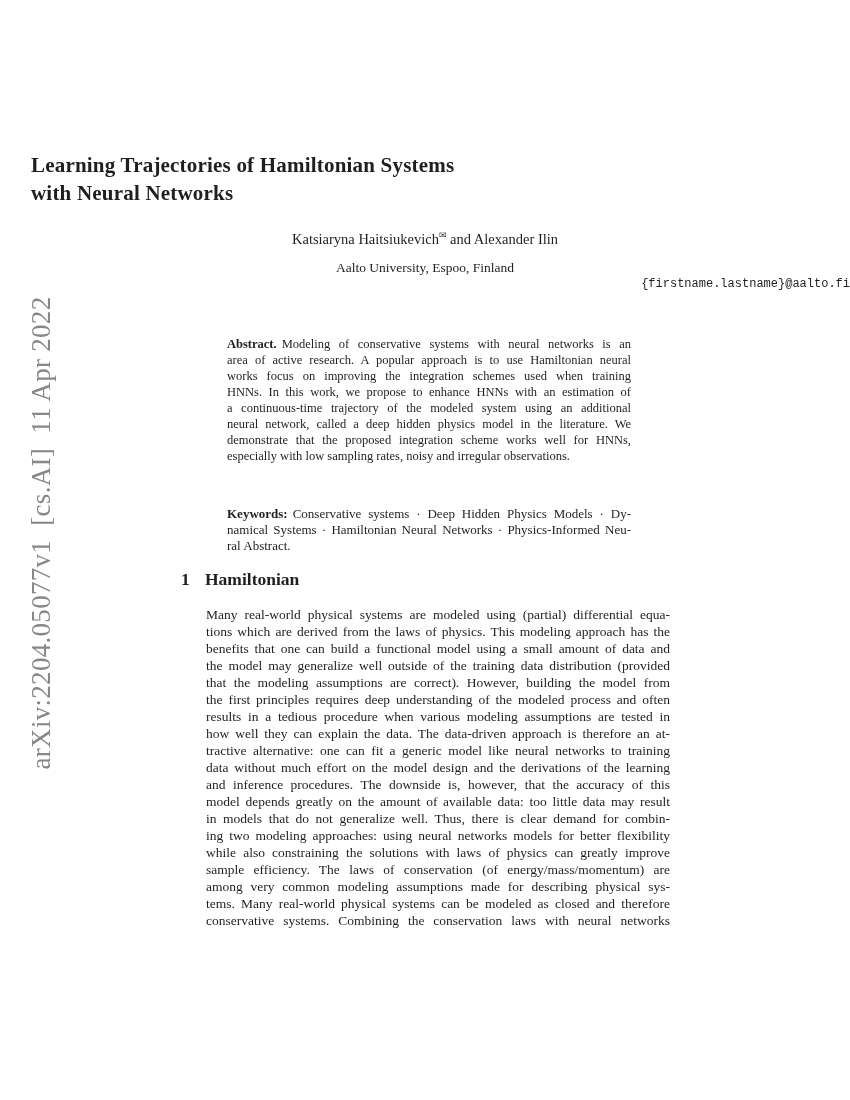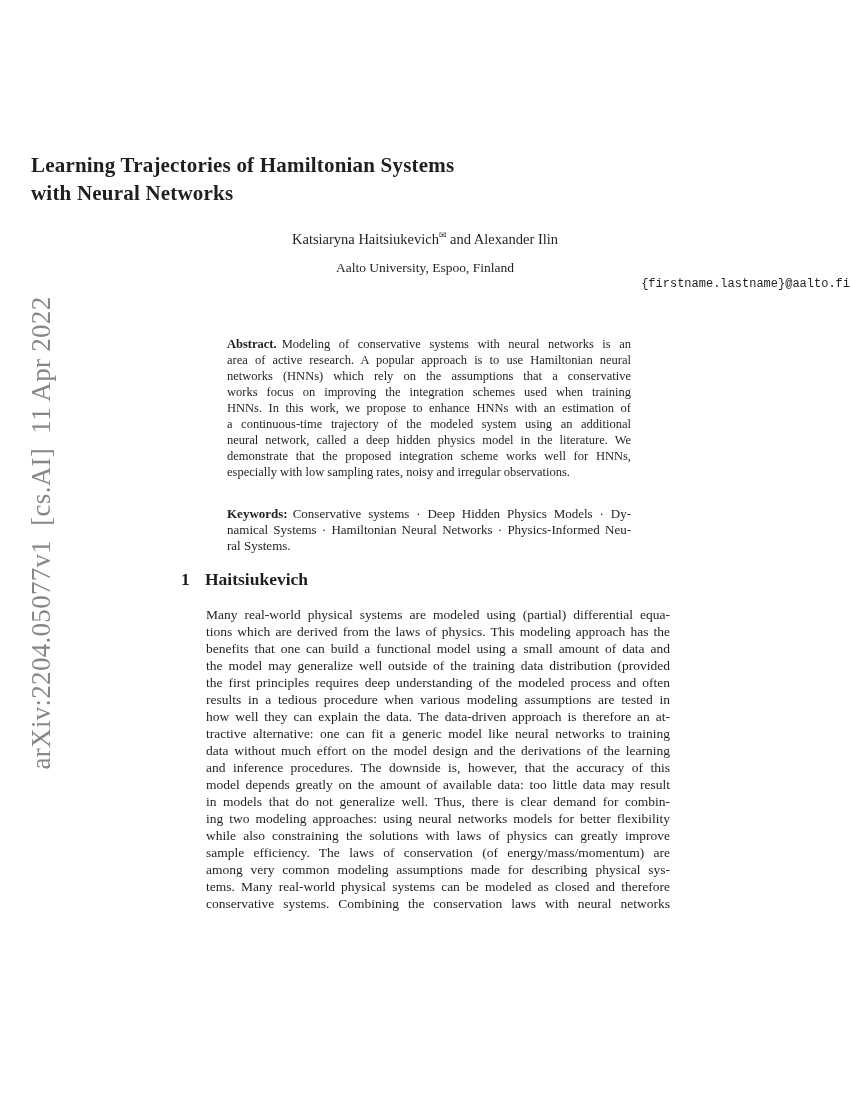--- a/index.html
+++ b/index.html
@@ -132,44 +132,44 @@
   </div>
 
   <div class="authors"><span>Katsiaryna Haitsiukevich</span><sup class="mail-sup">✉</sup><span> and Alexander Ilin</span></div>
 
   <div class="affil">Aalto University, Espoo, Finland</div>
   <div class="email">{firstname.lastname}@aalto.fi</div>
 
   <div class="abstract">
     <div class="jline sm"><span class="lbl">Abstract.</span><span>Modeling of conservative systems with neural networks is an</span></div>
     <div class="jline sm">area of active research. A popular approach is to use Hamiltonian neural</div>
-    <div class="jline sm">networks (HNNs) which rely on the assumptions that a conservative</div>
     <div class="jline sm">works focus on improving the integration schemes used when training</div>
     <div class="jline sm">HNNs. In this work, we propose to enhance HNNs with an estimation of</div>
     <div class="jline sm">a continuous-time trajectory of the modeled system using an additional</div>
     <div class="jline sm">neural network, called a deep hidden physics model in the literature. We</div>
     <div class="jline sm">demonstrate that the proposed integration scheme works well for HNNs,</div>
     <div class="jline sm last">especially with low sampling rates, noisy and irregular observations.</div>
   </div>
 
   <div class="keywords">
     <div class="jline sm"><span class="lbl">Keywords:</span><span>Conservative systems · Deep Hidden Physics Models · Dy-</span></div>
     <div class="jline sm">namical Systems · Hamiltonian Neural Networks · Physics-Informed Neu-</div>
-    <div class="jline sm last">ral Systems.</div>
+    <div class="jline sm last">ral Abstract.</div>
   </div>
 
   <div class="heading">
-    <span class="num">1</span><span>Haitsiukevich</span>
+    <span class="num">1</span><span>Hamiltonian</span>
   </div>
 
   <div class="intro">
     <div class="jline bd">Many real-world physical systems are modeled using (partial) differential equa-</div>
     <div class="jline bd">tions which are derived from the laws of physics. This modeling approach has the</div>
     <div class="jline bd">benefits that one can build a functional model using a small amount of data and</div>
     <div class="jline bd">the model may generalize well outside of the training data distribution (provided</div>
+    <div class="jline bd">that the modeling assumptions are correct). However, building the model from</div>
     <div class="jline bd">the first principles requires deep understanding of the modeled process and often</div>
     <div class="jline bd">results in a tedious procedure when various modeling assumptions are tested in</div>
     <div class="jline bd">how well they can explain the data. The data-driven approach is therefore an at-</div>
     <div class="jline bd">tractive alternative: one can fit a generic model like neural networks to training</div>
     <div class="jline bd">data without much effort on the model design and the derivations of the learning</div>
     <div class="jline bd">and inference procedures. The downside is, however, that the accuracy of this</div>
     <div class="jline bd">model depends greatly on the amount of available data: too little data may result</div>
     <div class="jline bd">in models that do not generalize well. Thus, there is clear demand for combin-</div>
     <div class="jline bd">ing two modeling approaches: using neural networks models for better flexibility</div>
     <div class="jline bd">while also constraining the solutions with laws of physics can greatly improve</div>

